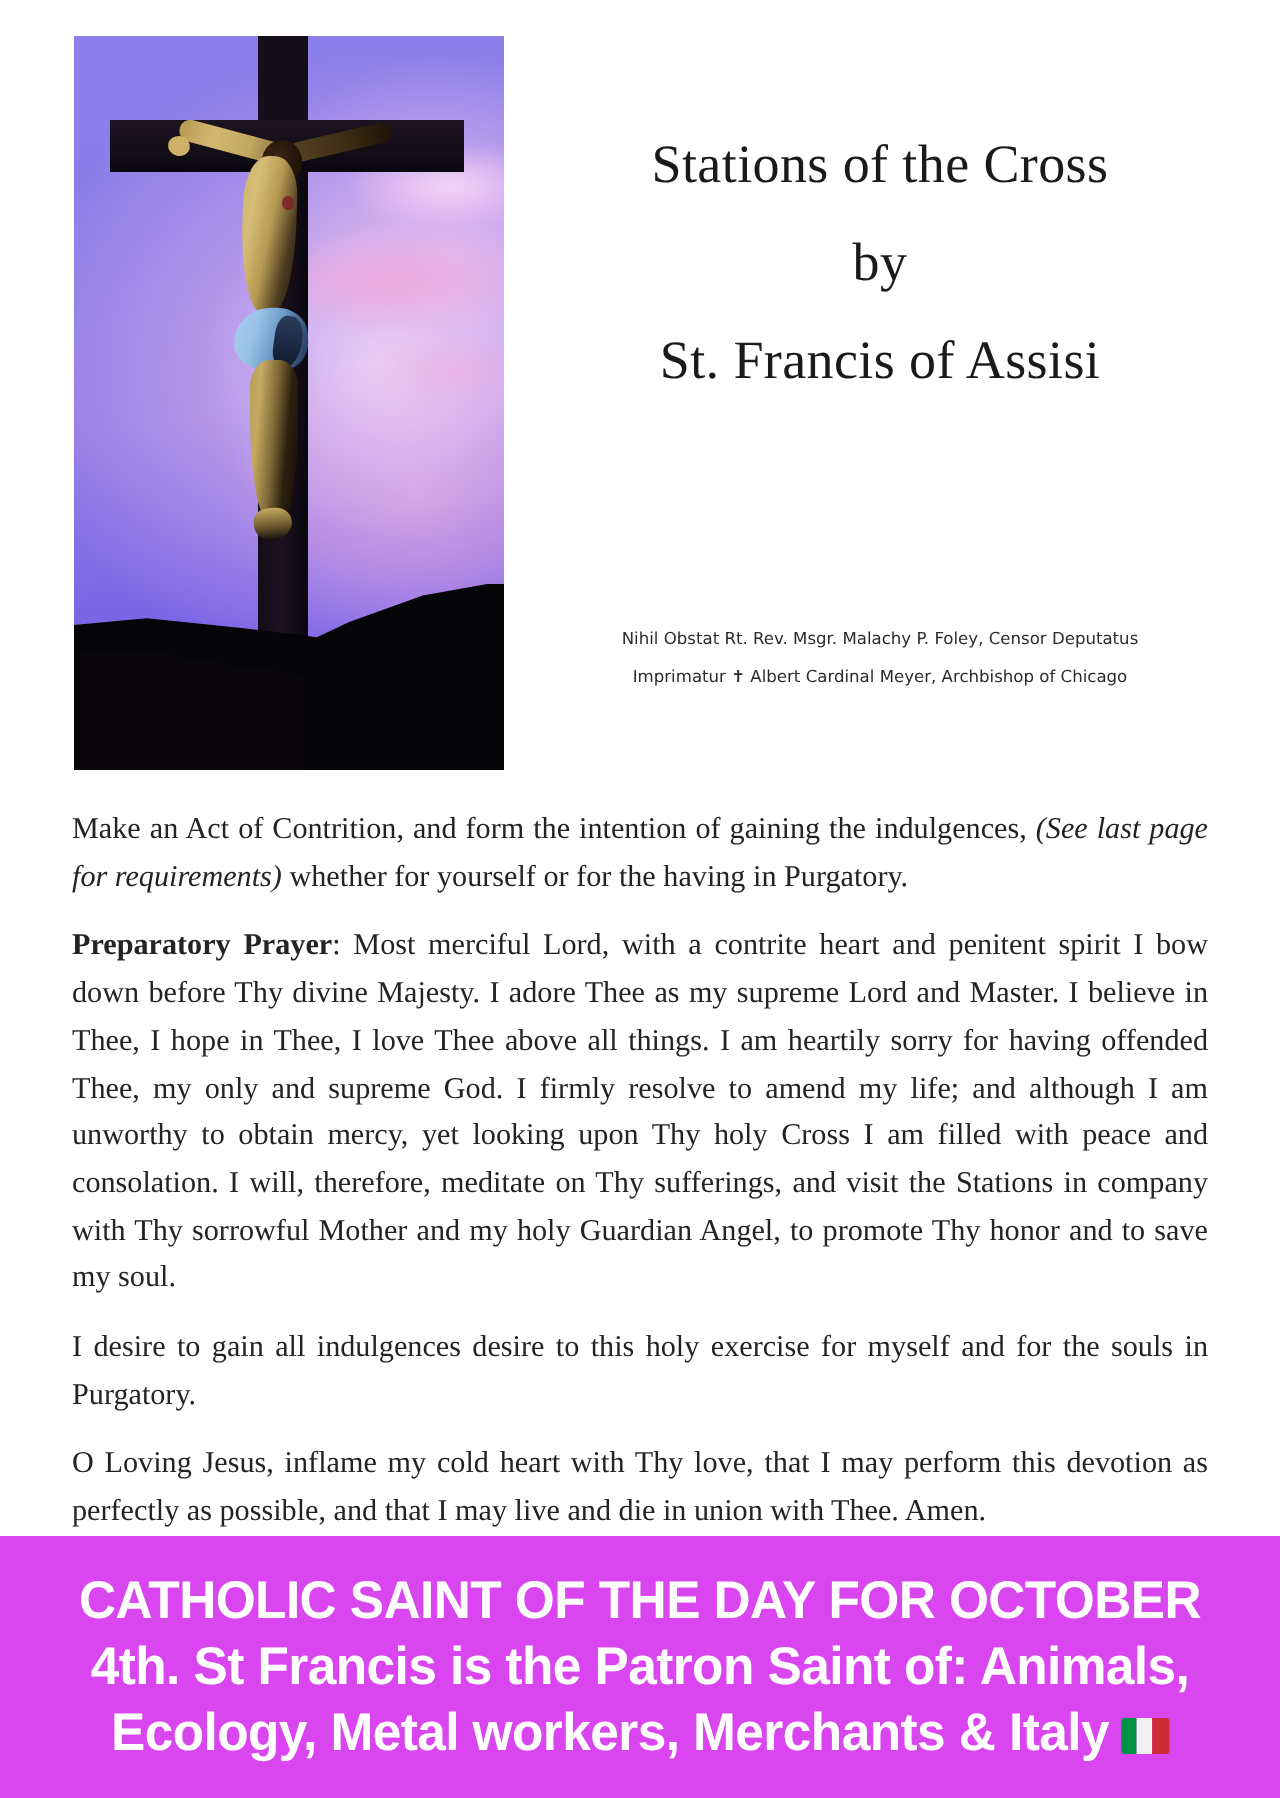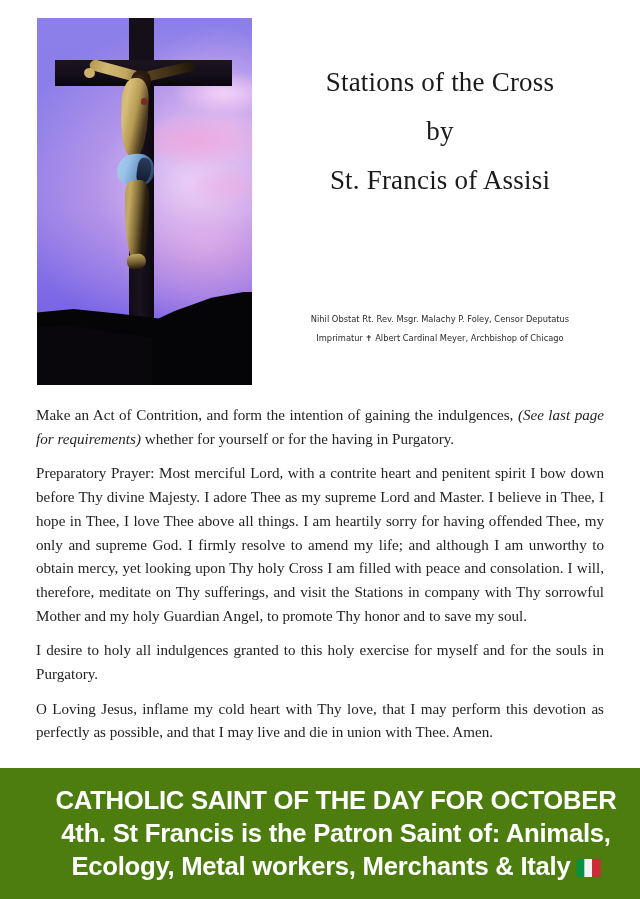--- a/index.html
+++ b/index.html
@@ -228,33 +228,33 @@
     color: #232323;
     font-size: 15.1px;
     line-height: 23.7px;
     text-align: justify;
   }
   #body-text p {
     margin: 0 0 11px 0;
   }
   #body-text p:last-child { margin-bottom: 16px; }
   #body-text .it { font-style: italic; }
-  #body-text .bd { font-weight: normal; }
+  #body-text .bd { font-weight: bold; }
 
   
   #caption-bar {
     position: absolute;
     left: 0;
     top: 768px;
     width: 640px;
     height: 131px;
-    background: #4d7c0f;
+    background: #d946ef;
     display: flex;
     align-items: center;
-    justify-content: flex-end;
+    justify-content: center;
   }
   #caption-bar .caption-inner {
     width: 608px;
     text-align: center;
     color: #ffffff;
     font-family: "Liberation Sans", "DejaVu Sans", sans-serif;
     font-weight: bold;
     font-size: 26.5px;
     line-height: 33px;
     letter-spacing: -0.3px;
@@ -317,21 +317,21 @@
   <div id="imprimatur">
     <div class="iline">Nihil Obstat Rt. Rev. Msgr. Malachy P. Foley, Censor Deputatus</div>
     <div class="iline">Imprimatur ✝ Albert Cardinal Meyer, Archbishop of Chicago</div>
   </div>
 
   <div id="body-text">
     <p><span>Make an Act of Contrition, and form the intention of gaining the indulgences, </span><span class="it">(See last page for requirements)</span><span> whether for yourself or for the having in Purgatory.</span></p>
 
     <p><span class="bd">Preparatory Prayer</span><span>: Most merciful Lord, with a contrite heart and penitent spirit I bow down before Thy divine Majesty. I adore Thee as my supreme Lord and Master. I believe in Thee, I hope in Thee, I love Thee above all things. I am heartily sorry for having offended Thee, my only and supreme God. I firmly resolve to amend my life; and although I am unworthy to obtain mercy, yet looking upon Thy holy Cross I am filled with peace and consolation. I will, therefore, meditate on Thy sufferings, and visit the Stations in company with Thy sorrowful Mother and my holy Guardian Angel, to promote Thy honor and to save my soul.</span></p>
 
-    <p>I desire to holy all indulgences granted to this holy exercise for myself and for the souls in Purgatory.</p>
+    <p>I desire to gain all indulgences desire to this holy exercise for myself and for the souls in Purgatory.</p>
 
     <p>O Loving Jesus, inflame my cold heart with Thy love, that I may perform this devotion as perfectly as possible, and that I may live and die in union with Thee. Amen.</p>
   </div>
 
 </div>
 
 <div id="caption-bar">
   <div class="caption-inner">
     <div class="cline">CATHOLIC SAINT OF THE DAY FOR OCTOBER</div>
     <div class="cline">4th. St Francis is the Patron Saint of: Animals,</div>

